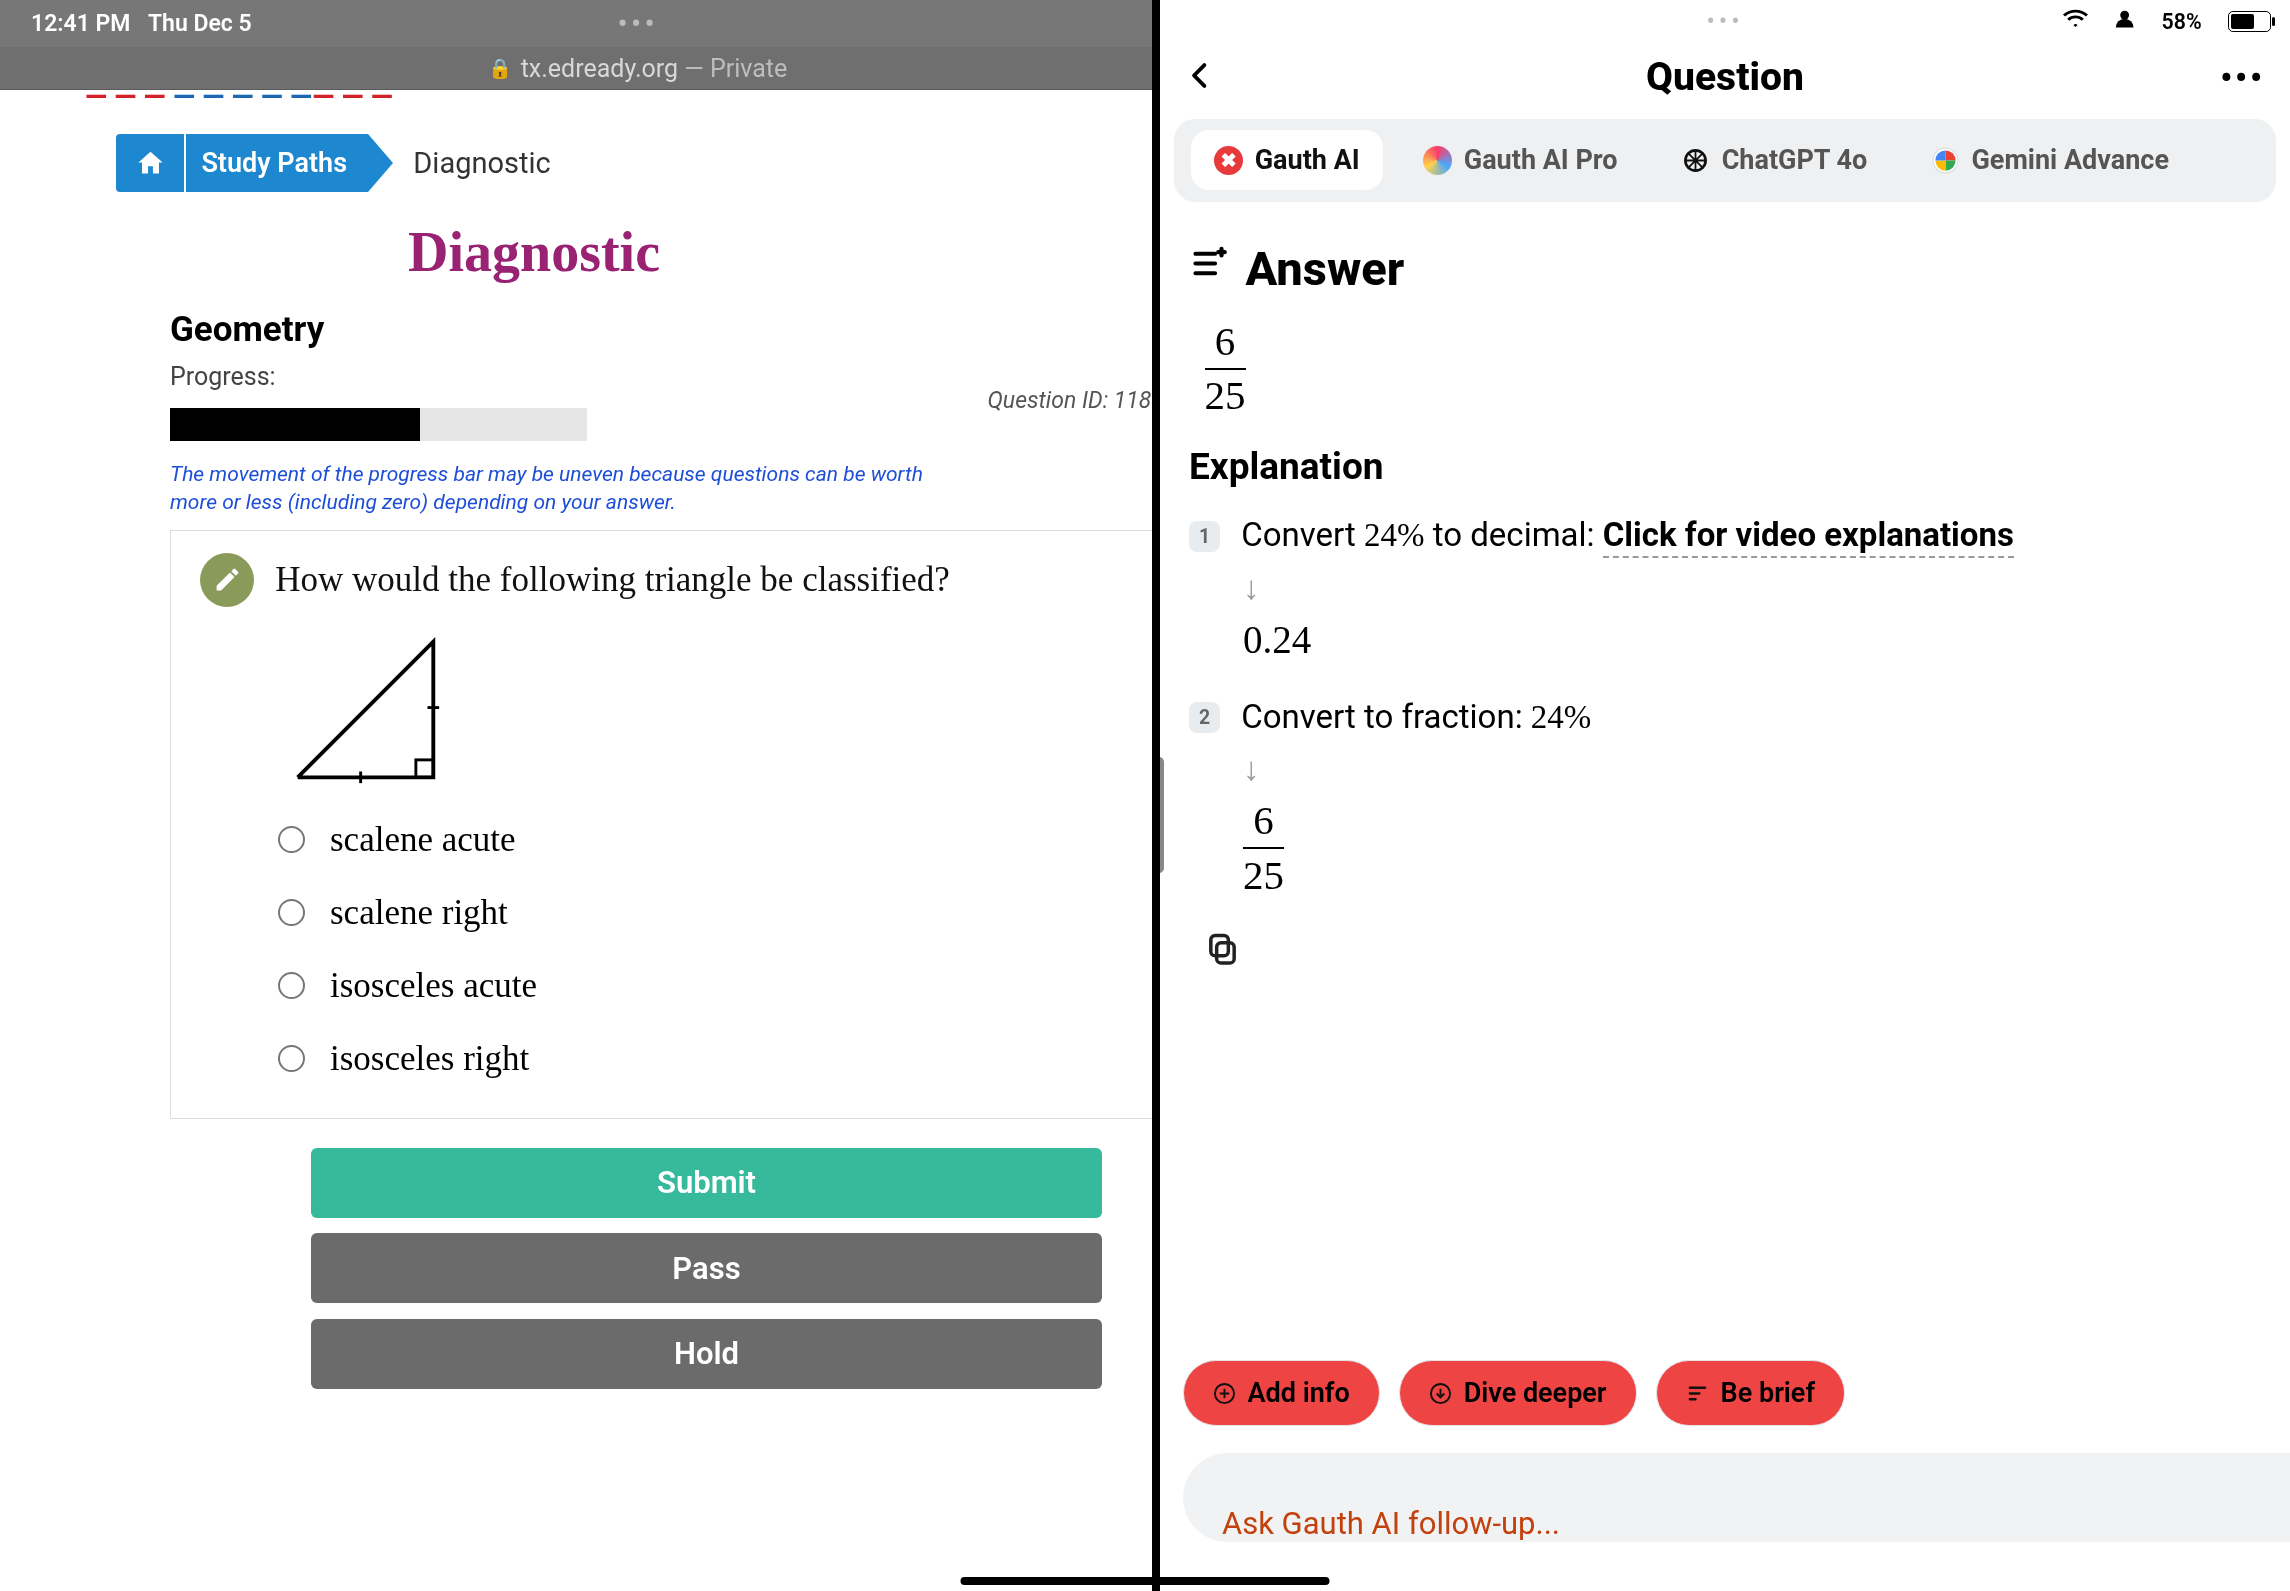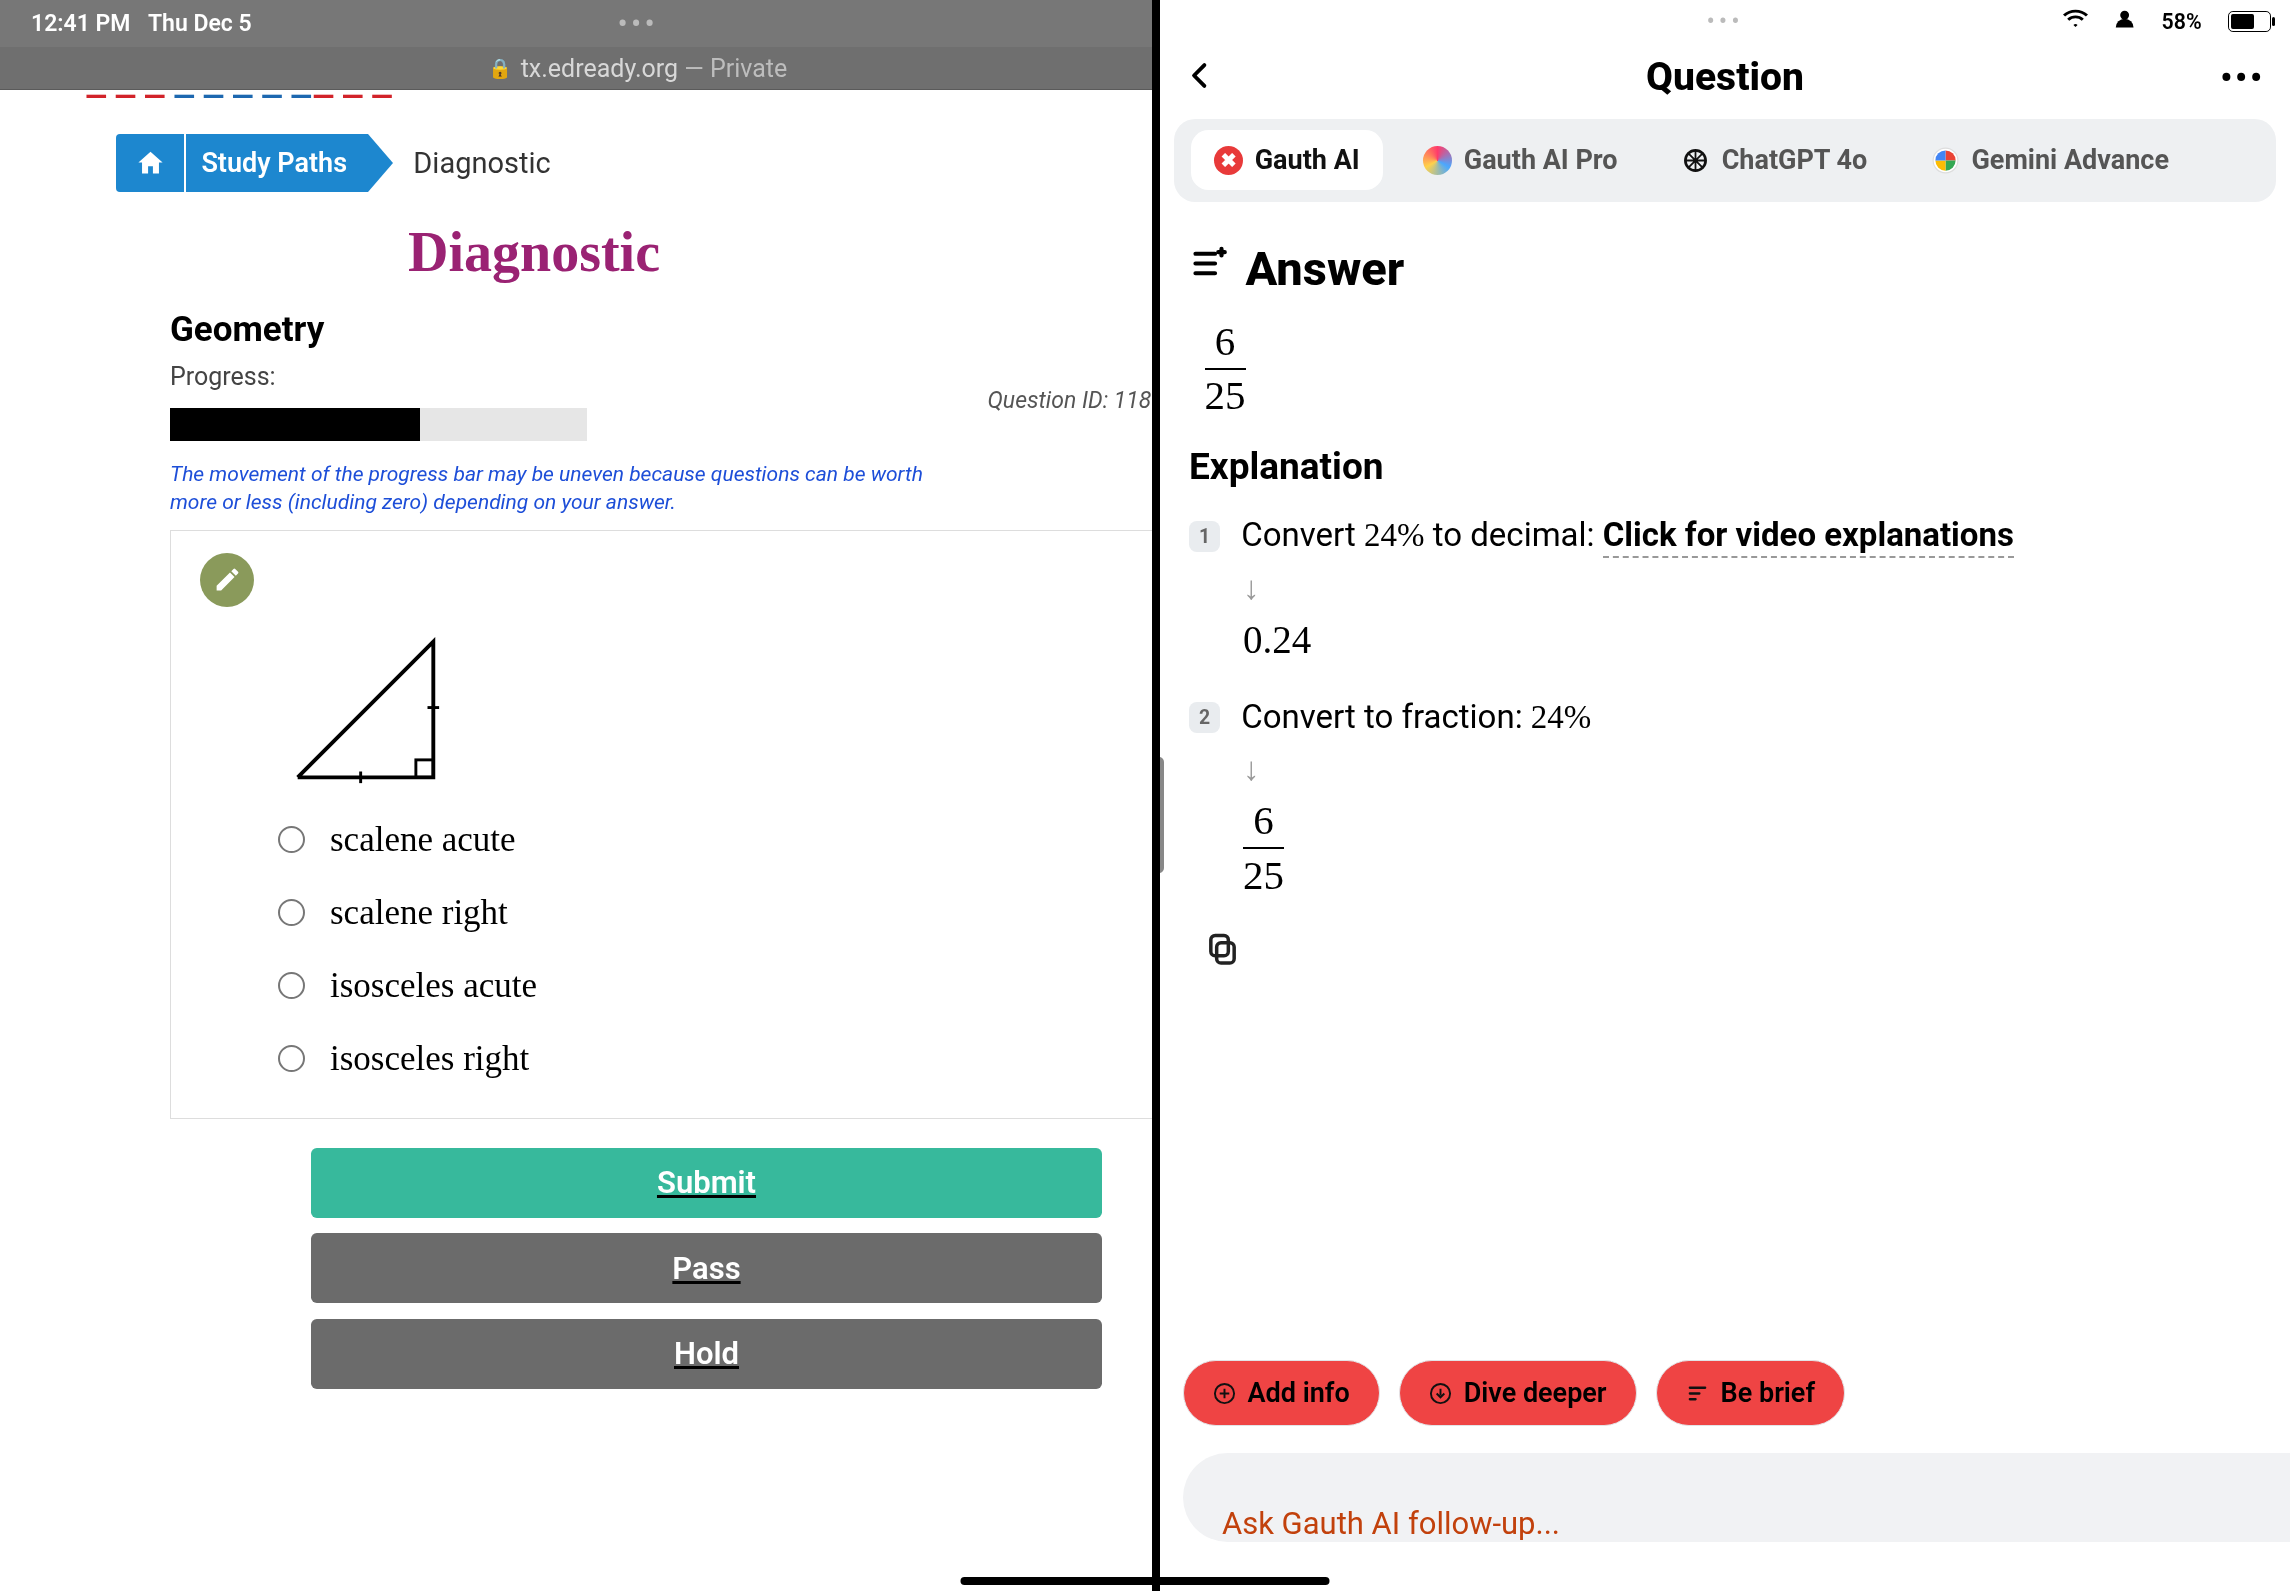--- a/index.html
+++ b/index.html
@@ -44,21 +44,21 @@
   .qcard { border:1px solid #ddd; margin-top:13.6px; padding:21.3px 29px 39px 29px; }
   .qhead { display:flex; align-items:center; gap:21.3px; }
   .pencil-badge { width:54px; height:54px; border-radius:50%; background:#8a9a5b; display:flex; align-items:center; justify-content:center; flex:none; }
   .pencil-badge svg { width:29px; height:29px; fill:#fff; }
   .qtext { font-family:"Times New Roman", Times, serif; font-size:35px; color:#111; }
   .triangle { margin:25px 0 29px 78px; }
   .options { display:flex; flex-direction:column; gap:33px; margin-left:78px; }
   .option { display:flex; align-items:center; gap:25px; }
   .radio { width:27px; height:27px; border:2.9px solid #777; border-radius:50%; flex:none; }
   .opt-label { font-family:"Times New Roman", Times, serif; font-size:35px; }
-  .action-buttons { padding:29px 87px 0 141px; display:flex; flex-direction:column; gap:15.5px;text-decoration:underline; }
+  .action-buttons { padding:29px 87px 0 141px; display:flex; flex-direction:column; gap:15.5px; }
   .btn { height:70px; border-radius:5.8px; display:flex; align-items:center; justify-content:center; font-size:31px; font-weight:600; color:#fff; }
   .btn-submit { background:#37b99c; }
   .btn-grey { background:#6b6b6b; }
 
   
   .statusbar-right { height:43px; display:flex; align-items:center; position:relative; font-size:21.3px; }
   .statusbar-right .dots-center { position:absolute; left:50%; transform:translateX(-50%); color:#bbb; font-size:25px; letter-spacing:3.9px; }
   .statusbar-right .icons { position:absolute; right:19.4px; display:flex; align-items:center; gap:26px; font-weight:600; }
   .battery { width:43px; height:21.3px; border:1.9px solid #000; border-radius:4.9px; position:relative; }
   .battery::after{content:""; position:absolute; right:-5.8px; top:4.9px; width:3.9px; height:9.7px; background:#000; border-radius:1.9px;}
@@ -145,20 +145,21 @@
         </div>
         <div class="progress-note">The movement of the progress bar may be uneven because questions can be worth more or less (including zero) depending on your answer.</div>
 
         <div class="qcard">
           <div class="qhead">
             <div class="pencil-badge">
               <svg viewBox="0 0 24 24">
                   <path d="M3 17.25V21h3.75L17.81 9.94l-3.75-3.75L3 17.25zM20.71 7.04a1 1 0 0 0 0-1.41l-2.34-2.34a1 1 0 0 0-1.41 0l-1.83 1.83 3.75 3.75 1.83-1.83z"></path>
                 </svg>
             </div>
+            <div class="qtext">How would the following triangle be classified?</div>
           </div>
 
           <div class="triangle">
             <svg width="175" height="155" viewBox="0 0 180 160">
               <polyline points="20,150 160,150 160,10 20,150" fill="none" stroke="#000" stroke-width="4"></polyline>
               <rect x="142" y="132" width="18" height="18" fill="none" stroke="#000" stroke-width="3"></rect>
               <line x1="85" y1="144" x2="85" y2="156" stroke="#000" stroke-width="3"></line>
               <line x1="154" y1="78" x2="166" y2="78" stroke="#000" stroke-width="3"></line>
             </svg>
           </div>

